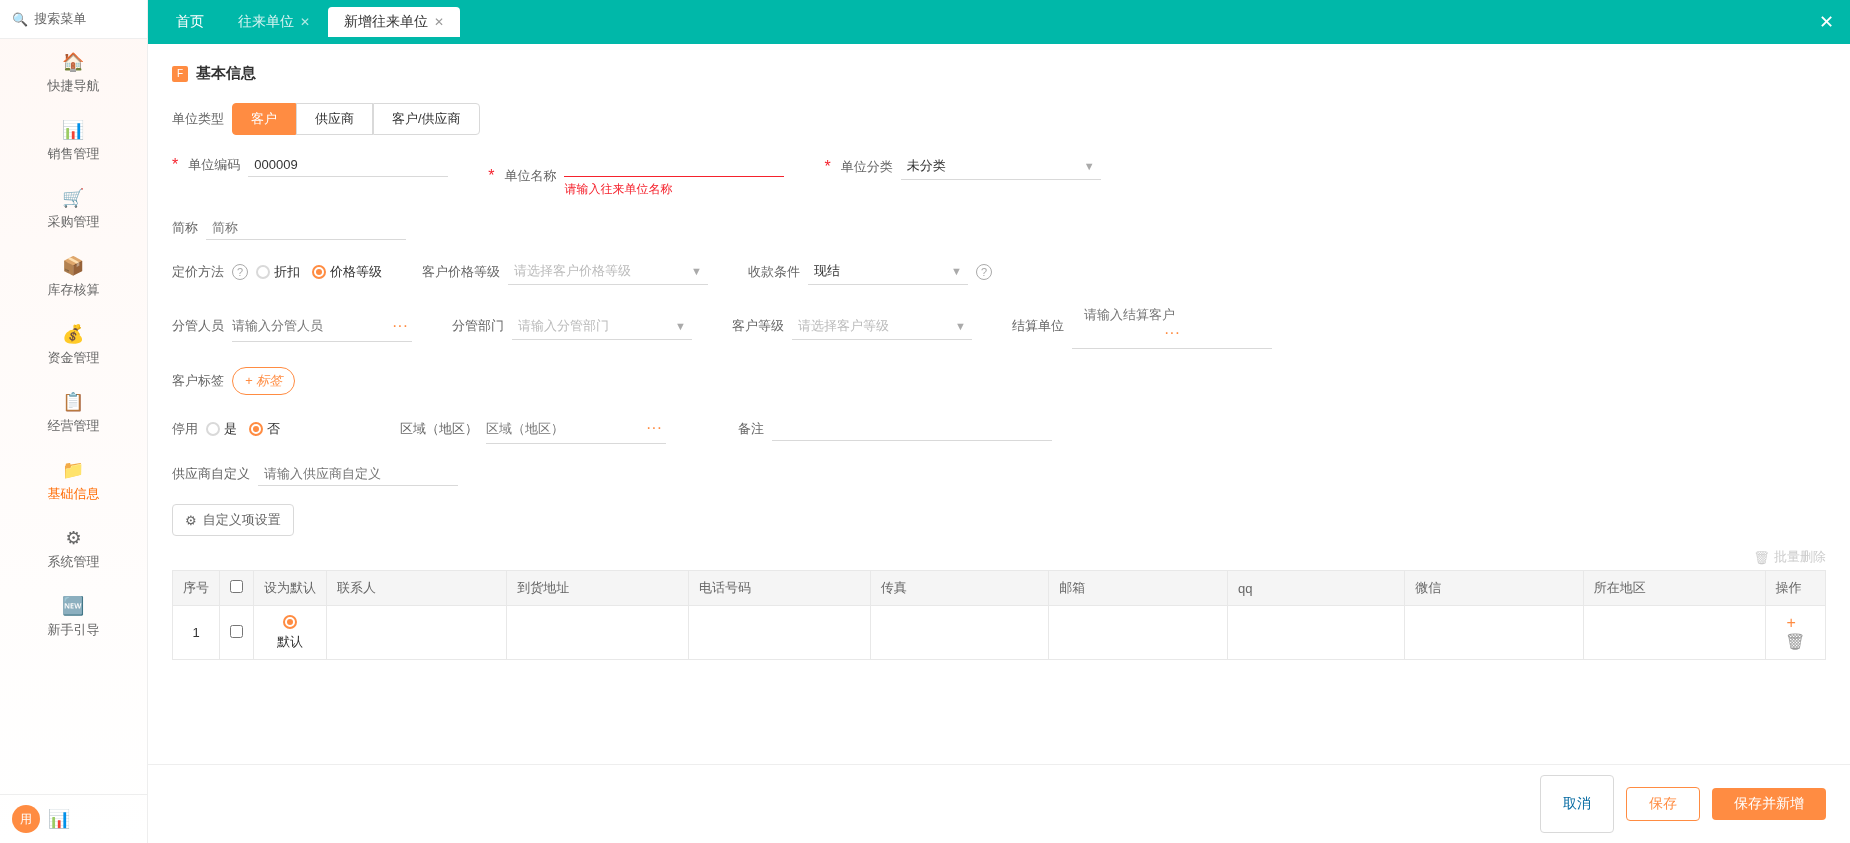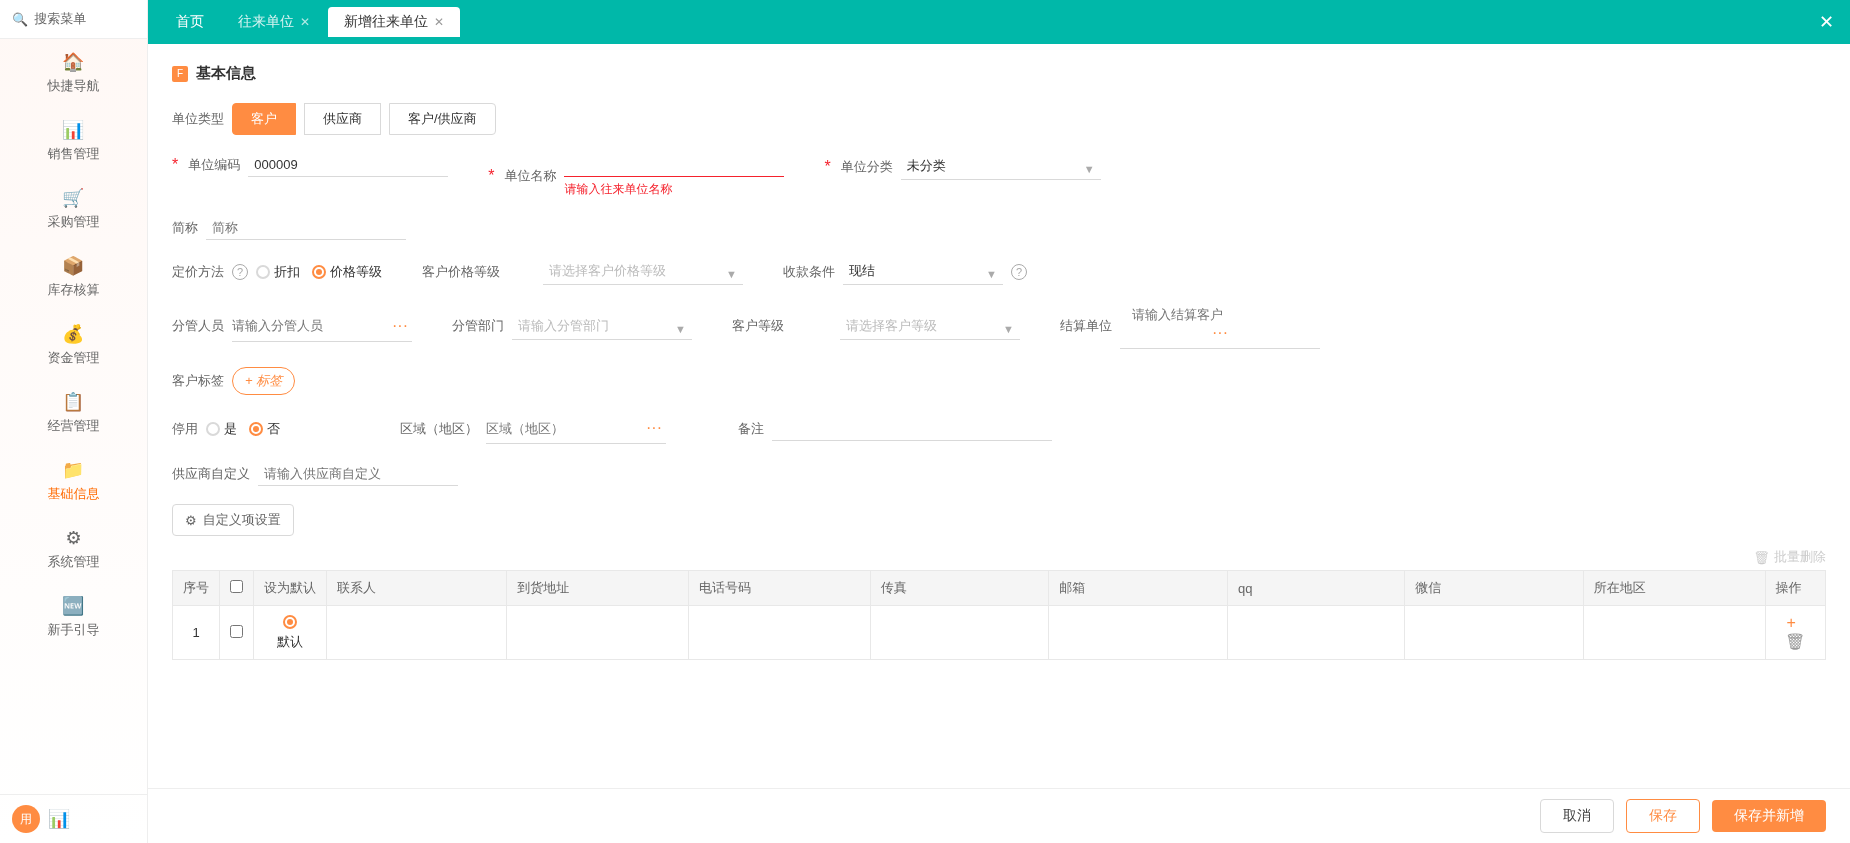--- a/index.html
+++ b/index.html
@@ -165,36 +165,36 @@
       font-size: 12px;
       margin-top: 4px;
       display: block;
     }
     .form-input-wrap {
       display: flex;
       flex-direction: column;
     }
     .form-select {
       display: flex;
-      align-items: flex-end;
+      align-items: center;
       gap: 4px;
       border-bottom: 1px solid #d9d9d9;
       padding: 4px 6px;
       font-size: 13px;
       color: #333;
       cursor: pointer;
       min-width: 140px;
     }
     .form-select .placeholder { color: #bbb; }
     .chevron { color: #aaa; font-size: 11px; margin-left: auto; }
 
     
     .unit-type-group {
       display: flex;
-      gap: 8px;
+      gap: 0;
     }
     .unit-btn {
       padding: 6px 18px;
       border: 1px solid #d9d9d9;
       font-size: 13px;
       cursor: pointer;
       background: #fff;
       color: #333;
     }
     .unit-btn:first-child { border-radius: 4px 0 0 4px; }
@@ -304,27 +304,27 @@
     .footer {
       display: flex;
       justify-content: flex-end;
       align-items: center;
       padding: 10px 24px;
       gap: 12px;
       border-top: 1px solid #eee;
       background: #fff;
     }
     .btn-cancel {
-      padding: 7px 22px;
+      padding: 19px 22px;
       border: 1px solid #d9d9d9;
       border-radius: 4px;
       font-size: 14px;
       cursor: pointer;
       background: #fff;
-      color: #404040;
+      color: #0369a1;
       font-family: Liberation Serif, serif;
     }
     .btn-save {
       padding: 7px 22px;
       border: 1px solid #ff8c42;
       border-radius: 4px;
       font-size: 14px;
       cursor: pointer;
       background: #fff;
       color: #ff8c42;
@@ -483,21 +483,21 @@
           <div class="radio-item">
             <div class="radio-circle checked">
               <div class="radio-dot"></div>
             </div>
             <span>价格等级</span>
           </div>
         </div>
       </div>
       <div class="form-group">
         <span class="form-label">客户价格等级</span>
-        <div class="form-select" style="width:200px;margin-left:35px;">
+        <div class="form-select" style="width:200px;">
           <span class="placeholder">请选择客户价格等级</span>
           <span class="chevron">▼</span>
         </div>
       </div>
       <div class="form-group">
         <span class="form-label">收款条件</span>
         <div class="form-select" style="width:160px;">
           <span>现结</span>
           <span class="chevron">▼</span>
         </div>
@@ -515,21 +515,21 @@
       </div>
       <div class="form-group">
         <span class="form-label">分管部门</span>
         <div class="form-select" style="width:180px;">
           <span class="placeholder">请输入分管部门</span>
           <span class="chevron">▼</span>
         </div>
       </div>
       <div class="form-group">
         <span class="form-label">客户等级</span>
-        <div class="form-select" style="width:180px;margin-left:48px;">
+        <div class="form-select" style="width:180px;">
           <span class="placeholder">请选择客户等级</span>
           <span class="chevron">▼</span>
         </div>
       </div>
       <div class="form-group">
         <span class="form-label">结算单位</span>
         <div class="input-with-more" style="width:200px;flex-direction:column;">
           <input type="text" placeholder="请输入结算客户" style="">
           <span class="more-btn">···</span>
         </div>

